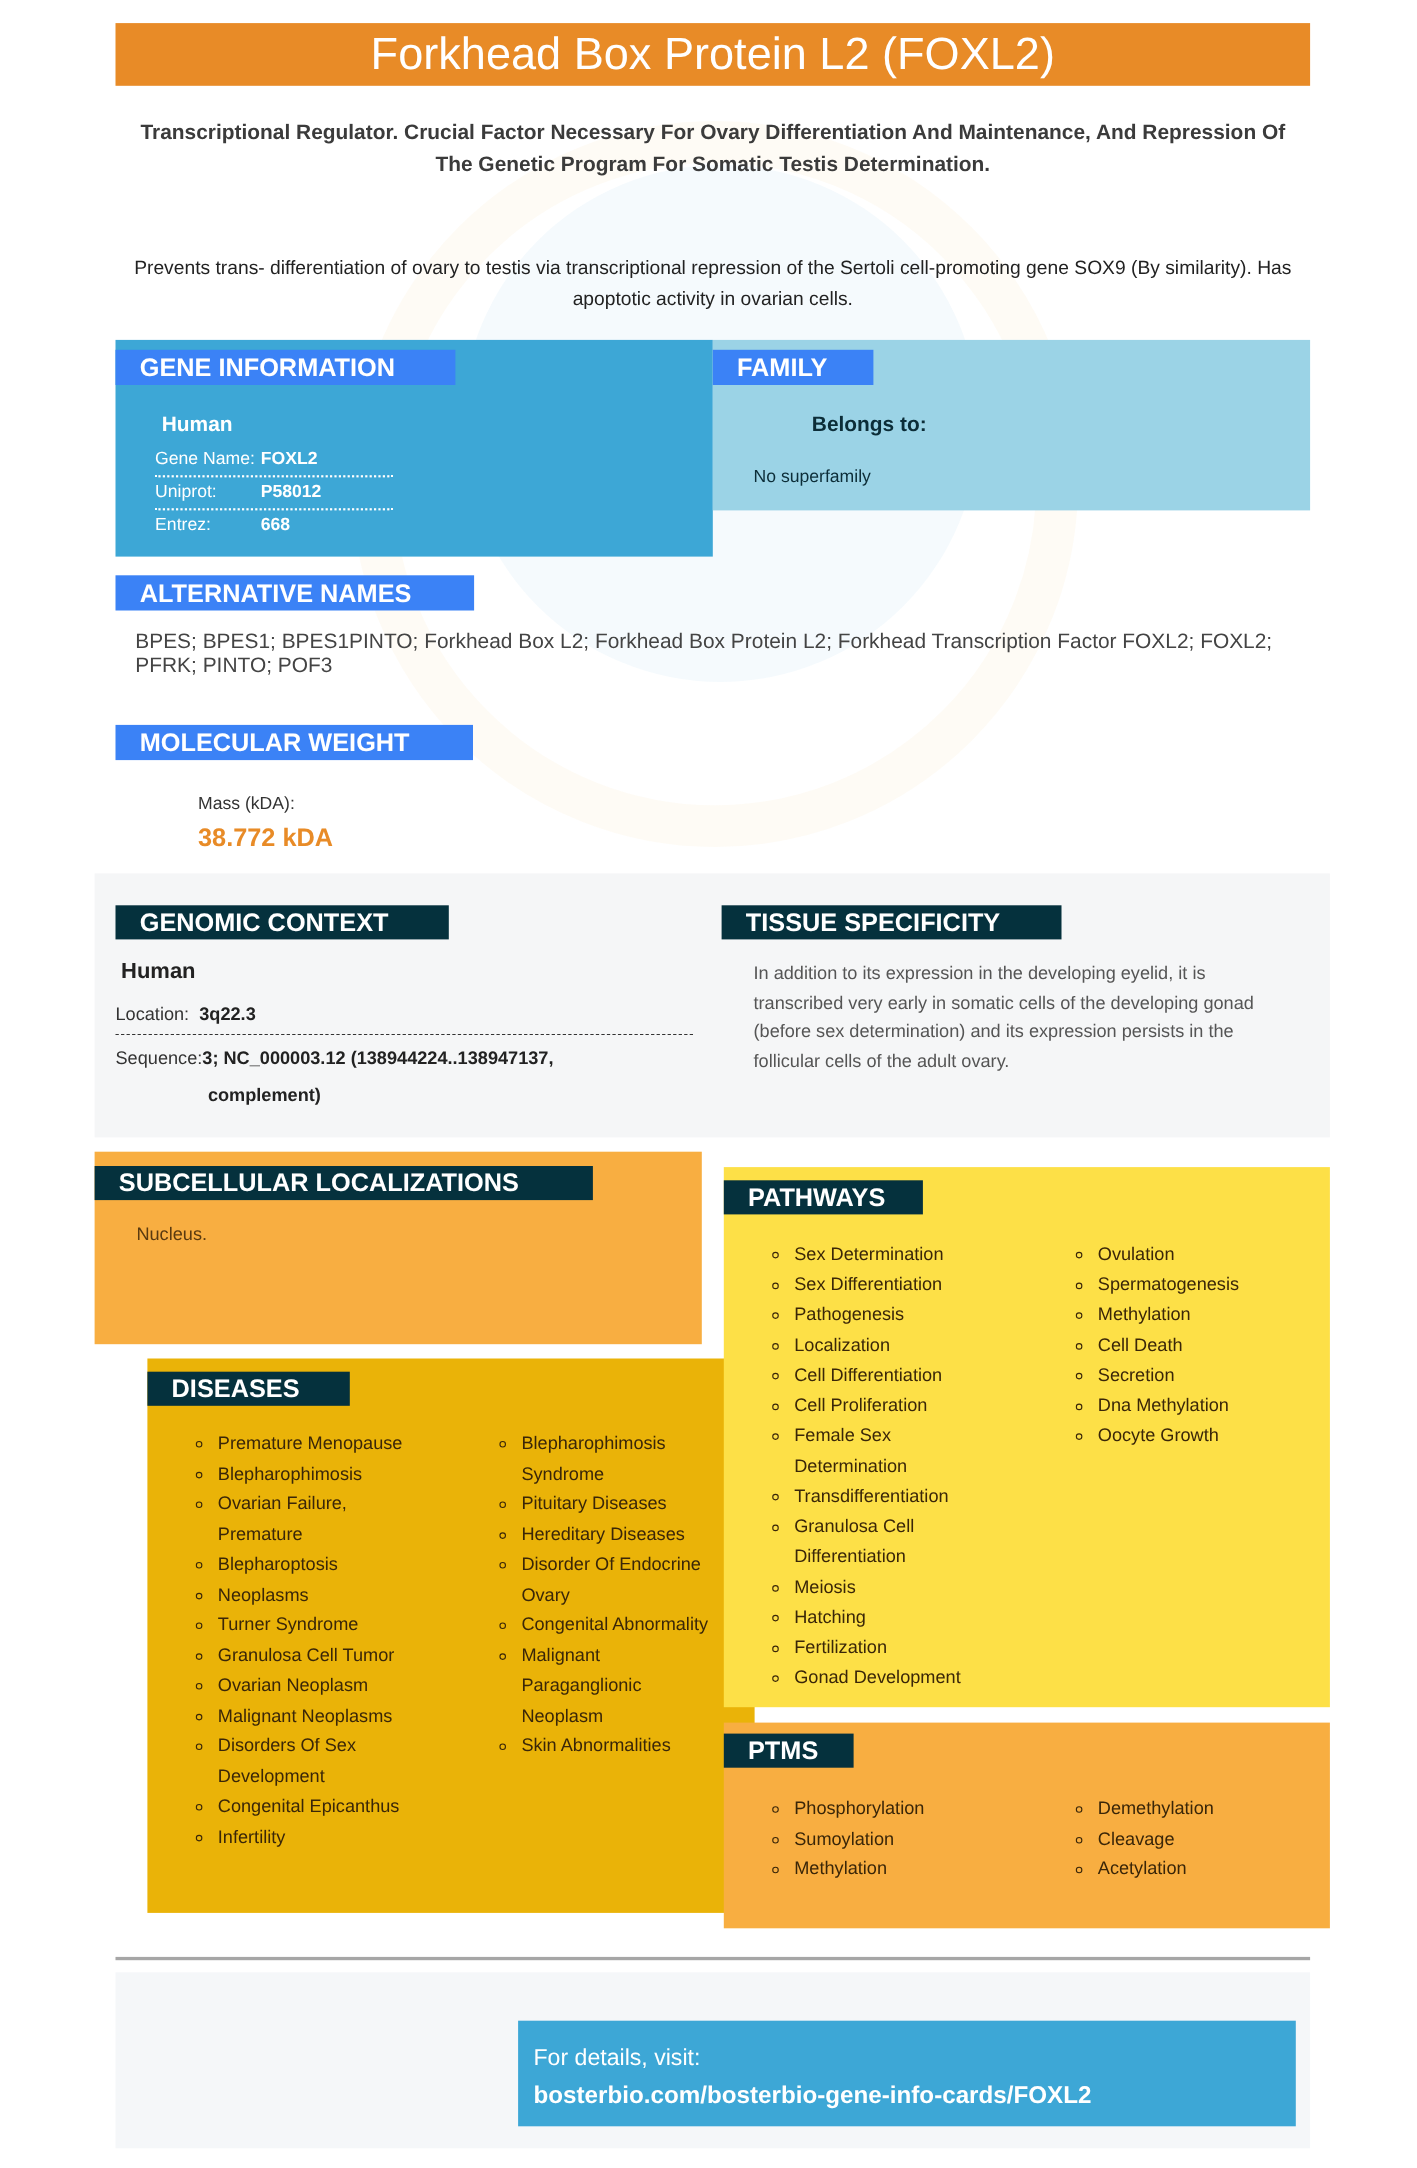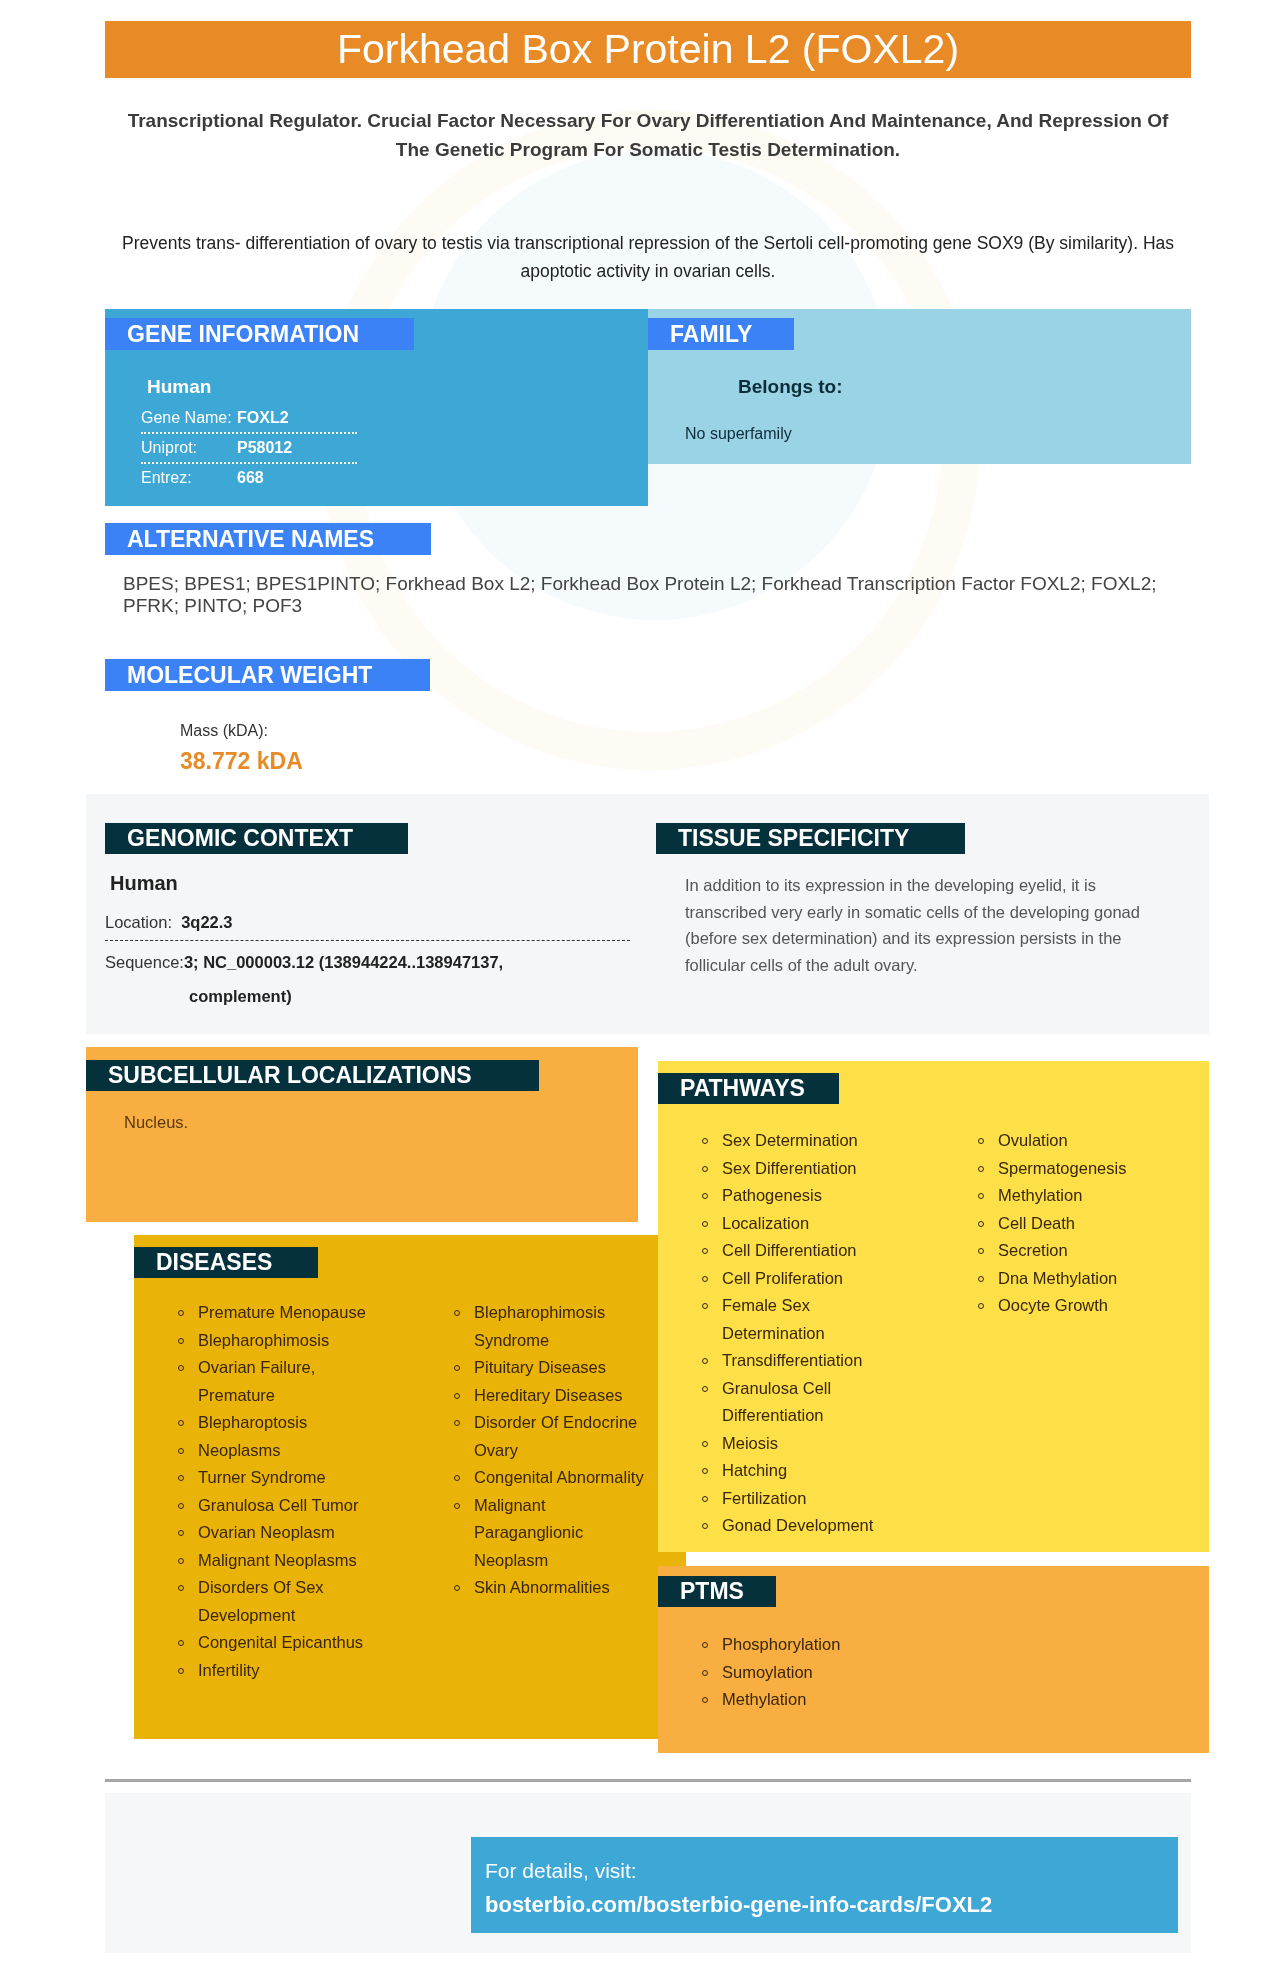--- a/index.html
+++ b/index.html
@@ -201,20 +201,25 @@
   </ul>
 </div>
 
 <div class="abs ptm-box">
   <div class="abs dark-tag" style="left:0;top:10px;width:118px;">PTMS</div>
   <ul class="abs clist" style="left:44px;top:65px;width:210px;">
     <li>Phosphorylation</li>
     <li>Sumoylation</li>
     <li>Methylation</li>
   </ul>
+  <ul class="abs clist" style="left:320px;top:65px;width:200px;">
+    <li>Demethylation</li>
+    <li>Cleavage</li>
+    <li>Acetylation</li>
+  </ul>
 </div>
 
 <div class="abs footer-rule"></div>
 <div class="abs footer-grey"></div>
 <div class="abs footer-blue">
   <span class="fb-label">For details, visit:</span>
   <span class="fb-url">bosterbio.com/bosterbio-gene-info-cards/FOXL2</span>
 </div>
 
 </body></html>

